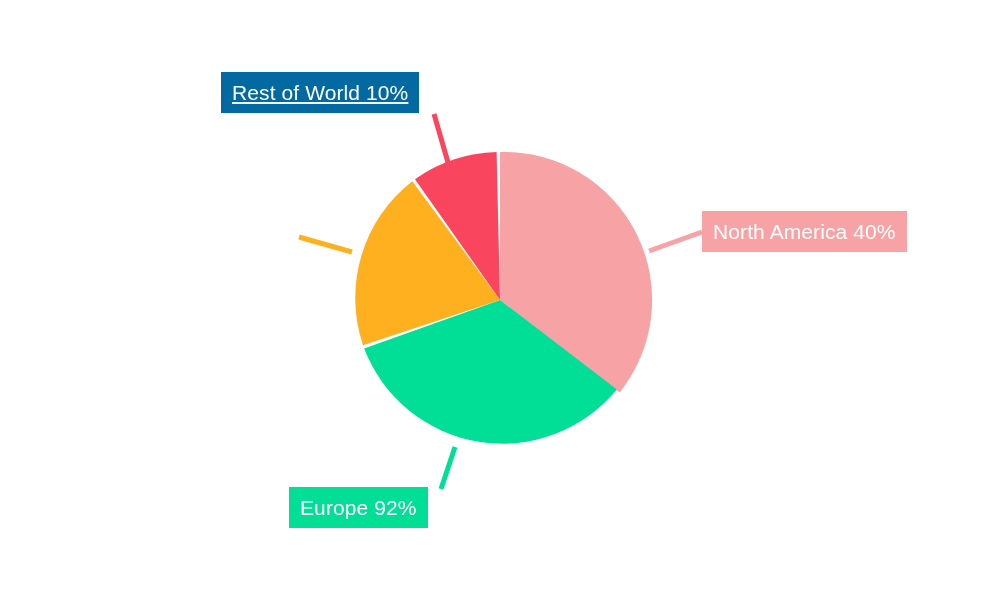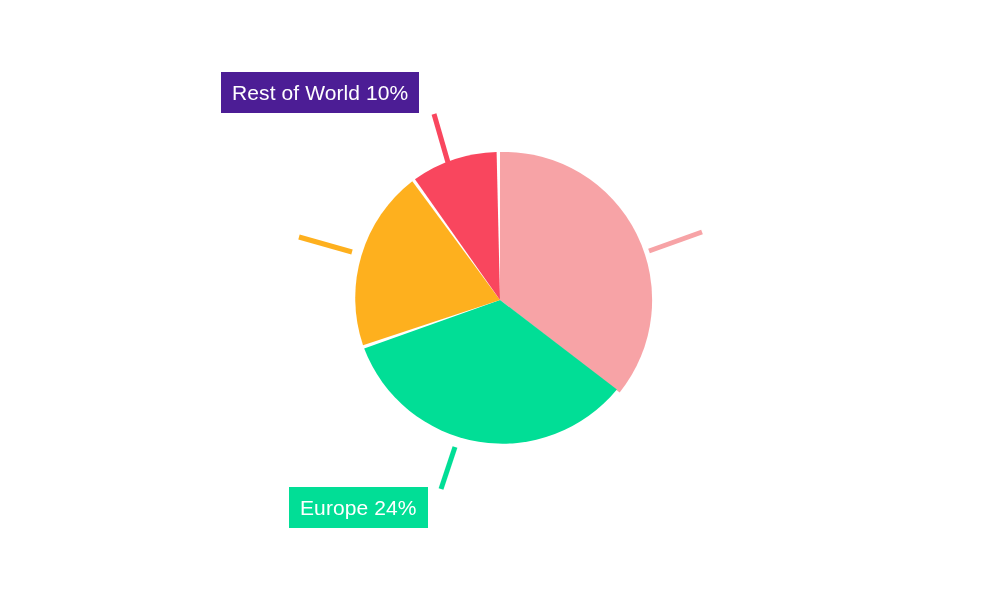--- a/index.html
+++ b/index.html
@@ -71,19 +71,20 @@
       <path d="M 414.97 179.25 A 148 148 0 0 1 496.6 152.04 L 500 300 Z" fill="#F9465E"></path>
     </g>
     <g>
       <path fill="none" stroke-width="5" stroke-linecap="butt" d="M 649 251 L 702 232" stroke="#F7A3A6"></path>
       <path fill="none" stroke-width="5" stroke-linecap="butt" d="M 455 447 L 441 489" stroke="#01DE96"></path>
       <path fill="none" stroke-width="5" stroke-linecap="butt" d="M 352 252 L 299 237" stroke="#FEB01E"></path>
       <path fill="none" stroke-width="5" stroke-linecap="butt" d="M 449 166 L 434 114" stroke="#F9465E"></path>
     </g>
   </svg>
 
+  <div id="label-north-america" class="callout-label" style="background-color: rgb(247, 163, 166);">North America 40%</div>
 
-  <div id="label-europe" class="callout-label" style="background-color: rgb(1, 222, 150);">Europe 24%</div>
+  <div id="label-europe" class="callout-label" style="background-color: rgb(1, 222, 150);">Europe 92%</div>
 
 
-  <div id="label-rest-of-world" class="callout-label" style="background-color: #4c1d95;">Rest of World 10%</div>
+  <div id="label-rest-of-world" class="callout-label" style="background-color: #0369a1; text-decoration: underline;">Rest of World 10%</div>
 
 </div>
 
 </body></html>

